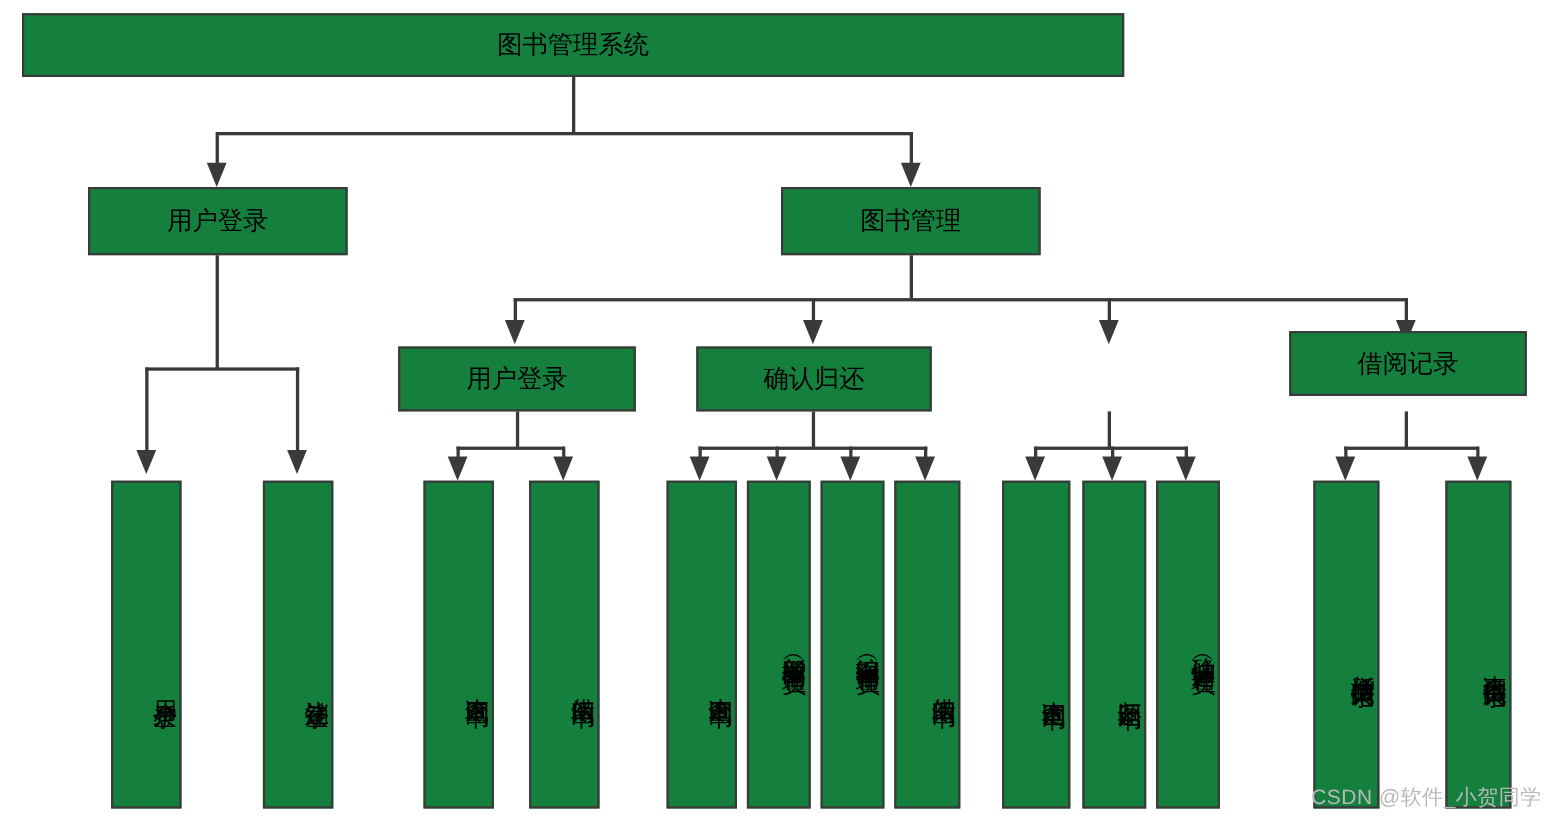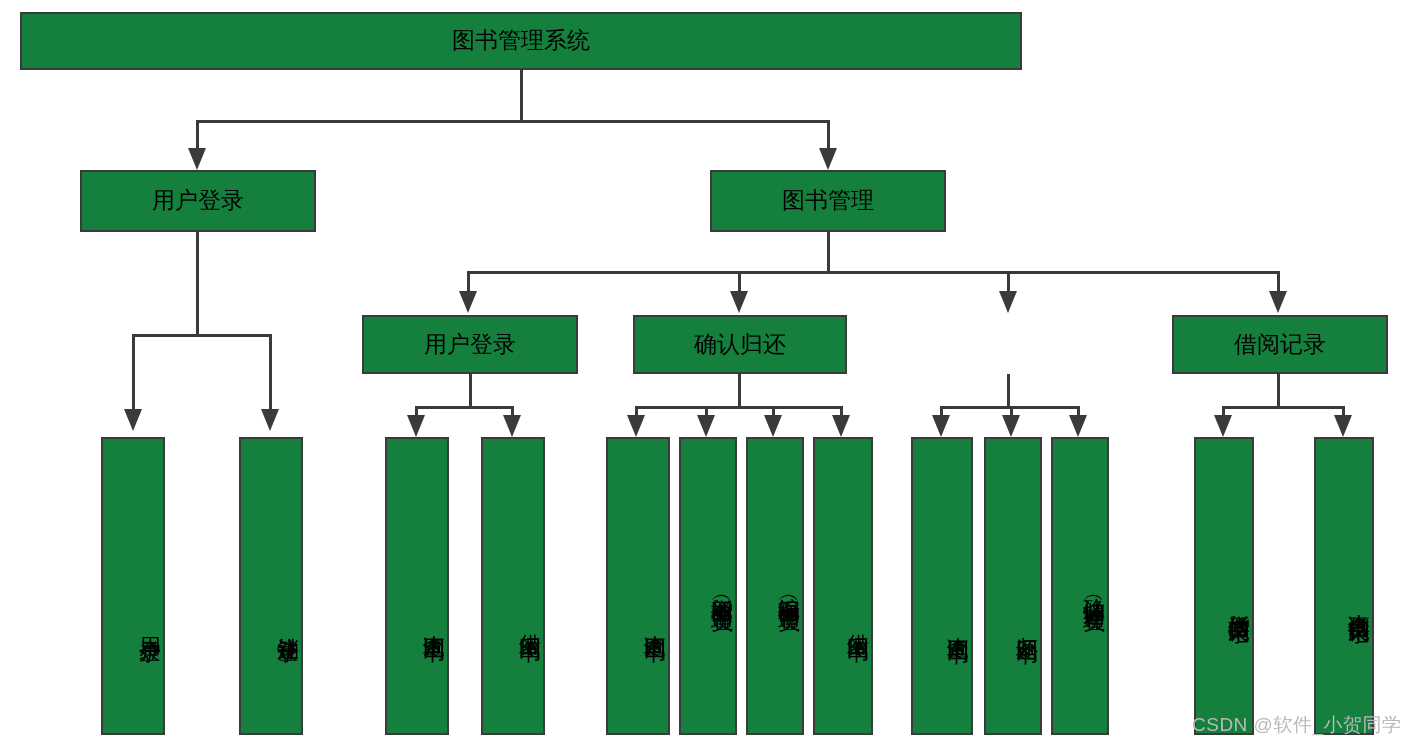--- a/index.html
+++ b/index.html
@@ -137,21 +137,21 @@
   <div class="arrow" style="left:1214px; top:415px;"></div>
   <div class="arrow" style="left:1334px; top:415px;"></div>
 
   <div class="node horizontal" style="left:20px; top:12px; width:1002px; height:58px;">图书管理系统</div>
 
   <div class="node horizontal" style="left:80px; top:170px; width:236px; height:62px;">用户登录</div>
   <div class="node horizontal" style="left:710px; top:170px; width:236px; height:62px;">图书管理</div>
 
   <div class="node horizontal" style="left:362px; top:315px; width:216px; height:59px;">用户登录</div>
   <div class="node horizontal" style="left:633px; top:315px; width:214px; height:59px;">确认归还</div>
-  <div class="node horizontal" style="left:1172px; top:315px; width:216px; height:59px;">借阅记录</div>
+  <div class="node horizontal" style="left:1172px; top:301px; width:216px; height:59px;">借阅记录</div>
 
   <div class="node vertical" style="left:101px; top:437px; width:64px; height:298px; padding-top:74px;">用户登录</div>
   <div class="node vertical" style="left:239px; top:437px; width:64px; height:298px; padding-top:74px;">注销登录</div>
 
   <div class="node vertical" style="left:385px; top:437px; width:64px; height:298px; padding-top:70px;">查询图书</div>
   <div class="node vertical" style="left:481px; top:437px; width:64px; height:298px; padding-top:70px;">借阅图书</div>
 
   <div class="node vertical" style="left:606px; top:437px; width:64px; height:298px; padding-top:70px;">查询图书</div>
   <div class="node vertical tall-text" style="left:679px; top:437px; width:58px; height:298px; padding-top:6px;">新增图书（管理员）</div>
   <div class="node vertical tall-text" style="left:746px; top:437px; width:58px; height:298px; padding-top:6px;">编辑图书（管理员）</div>

